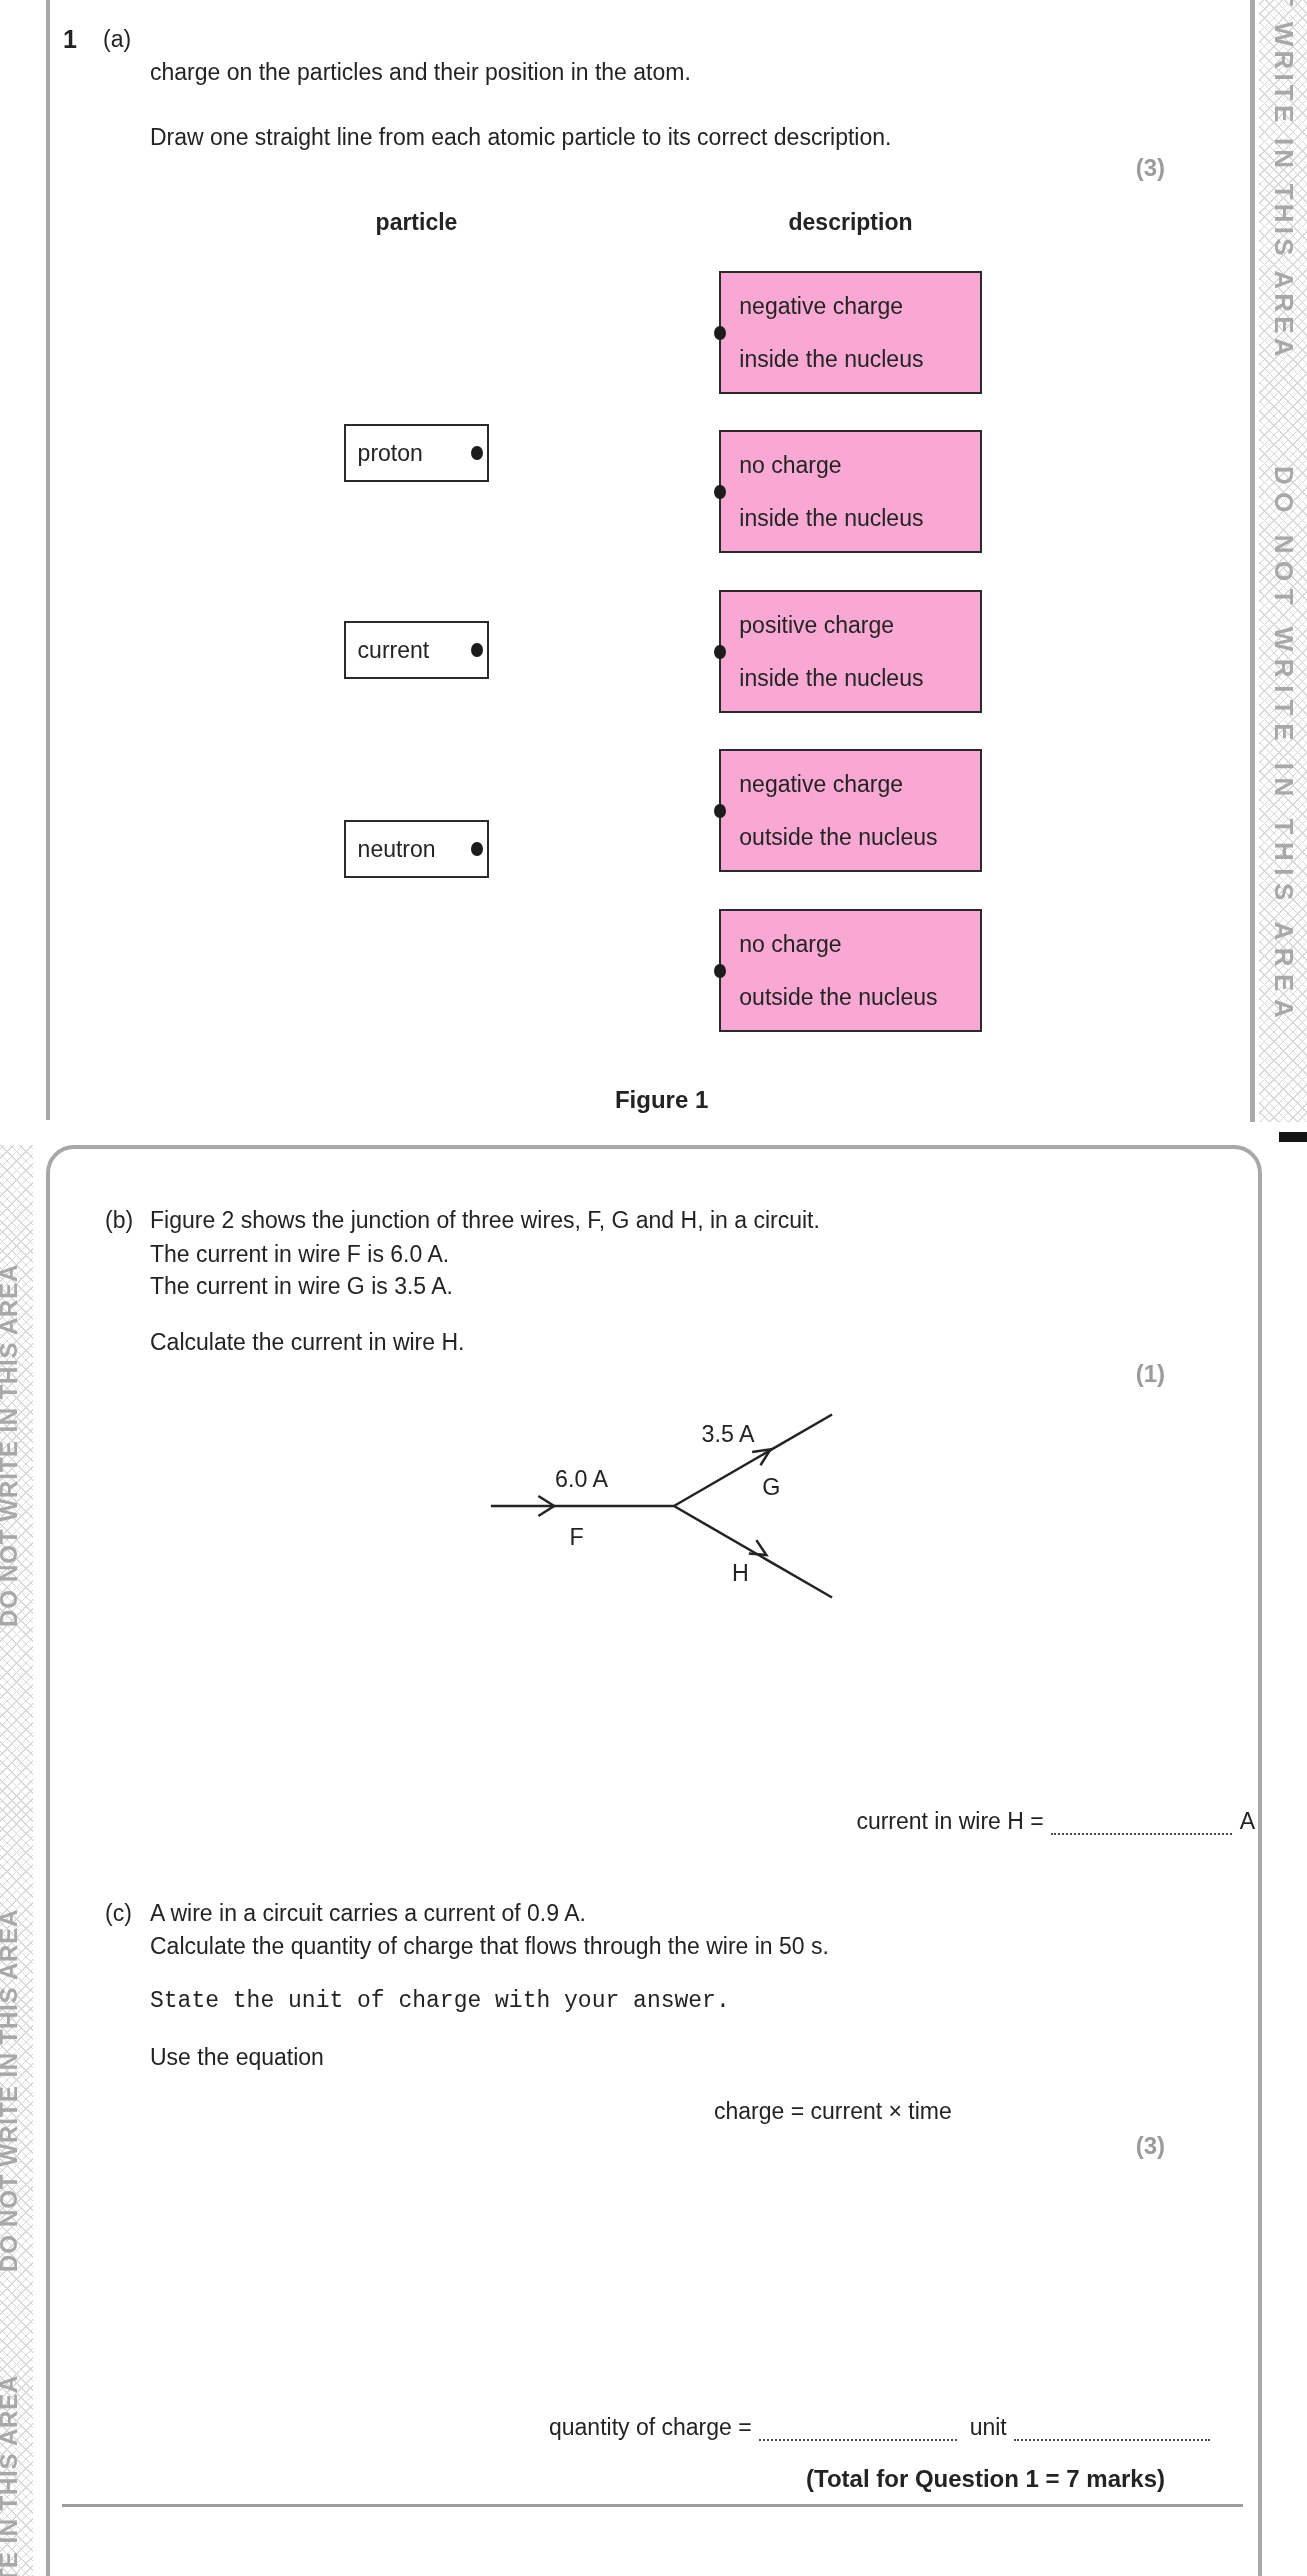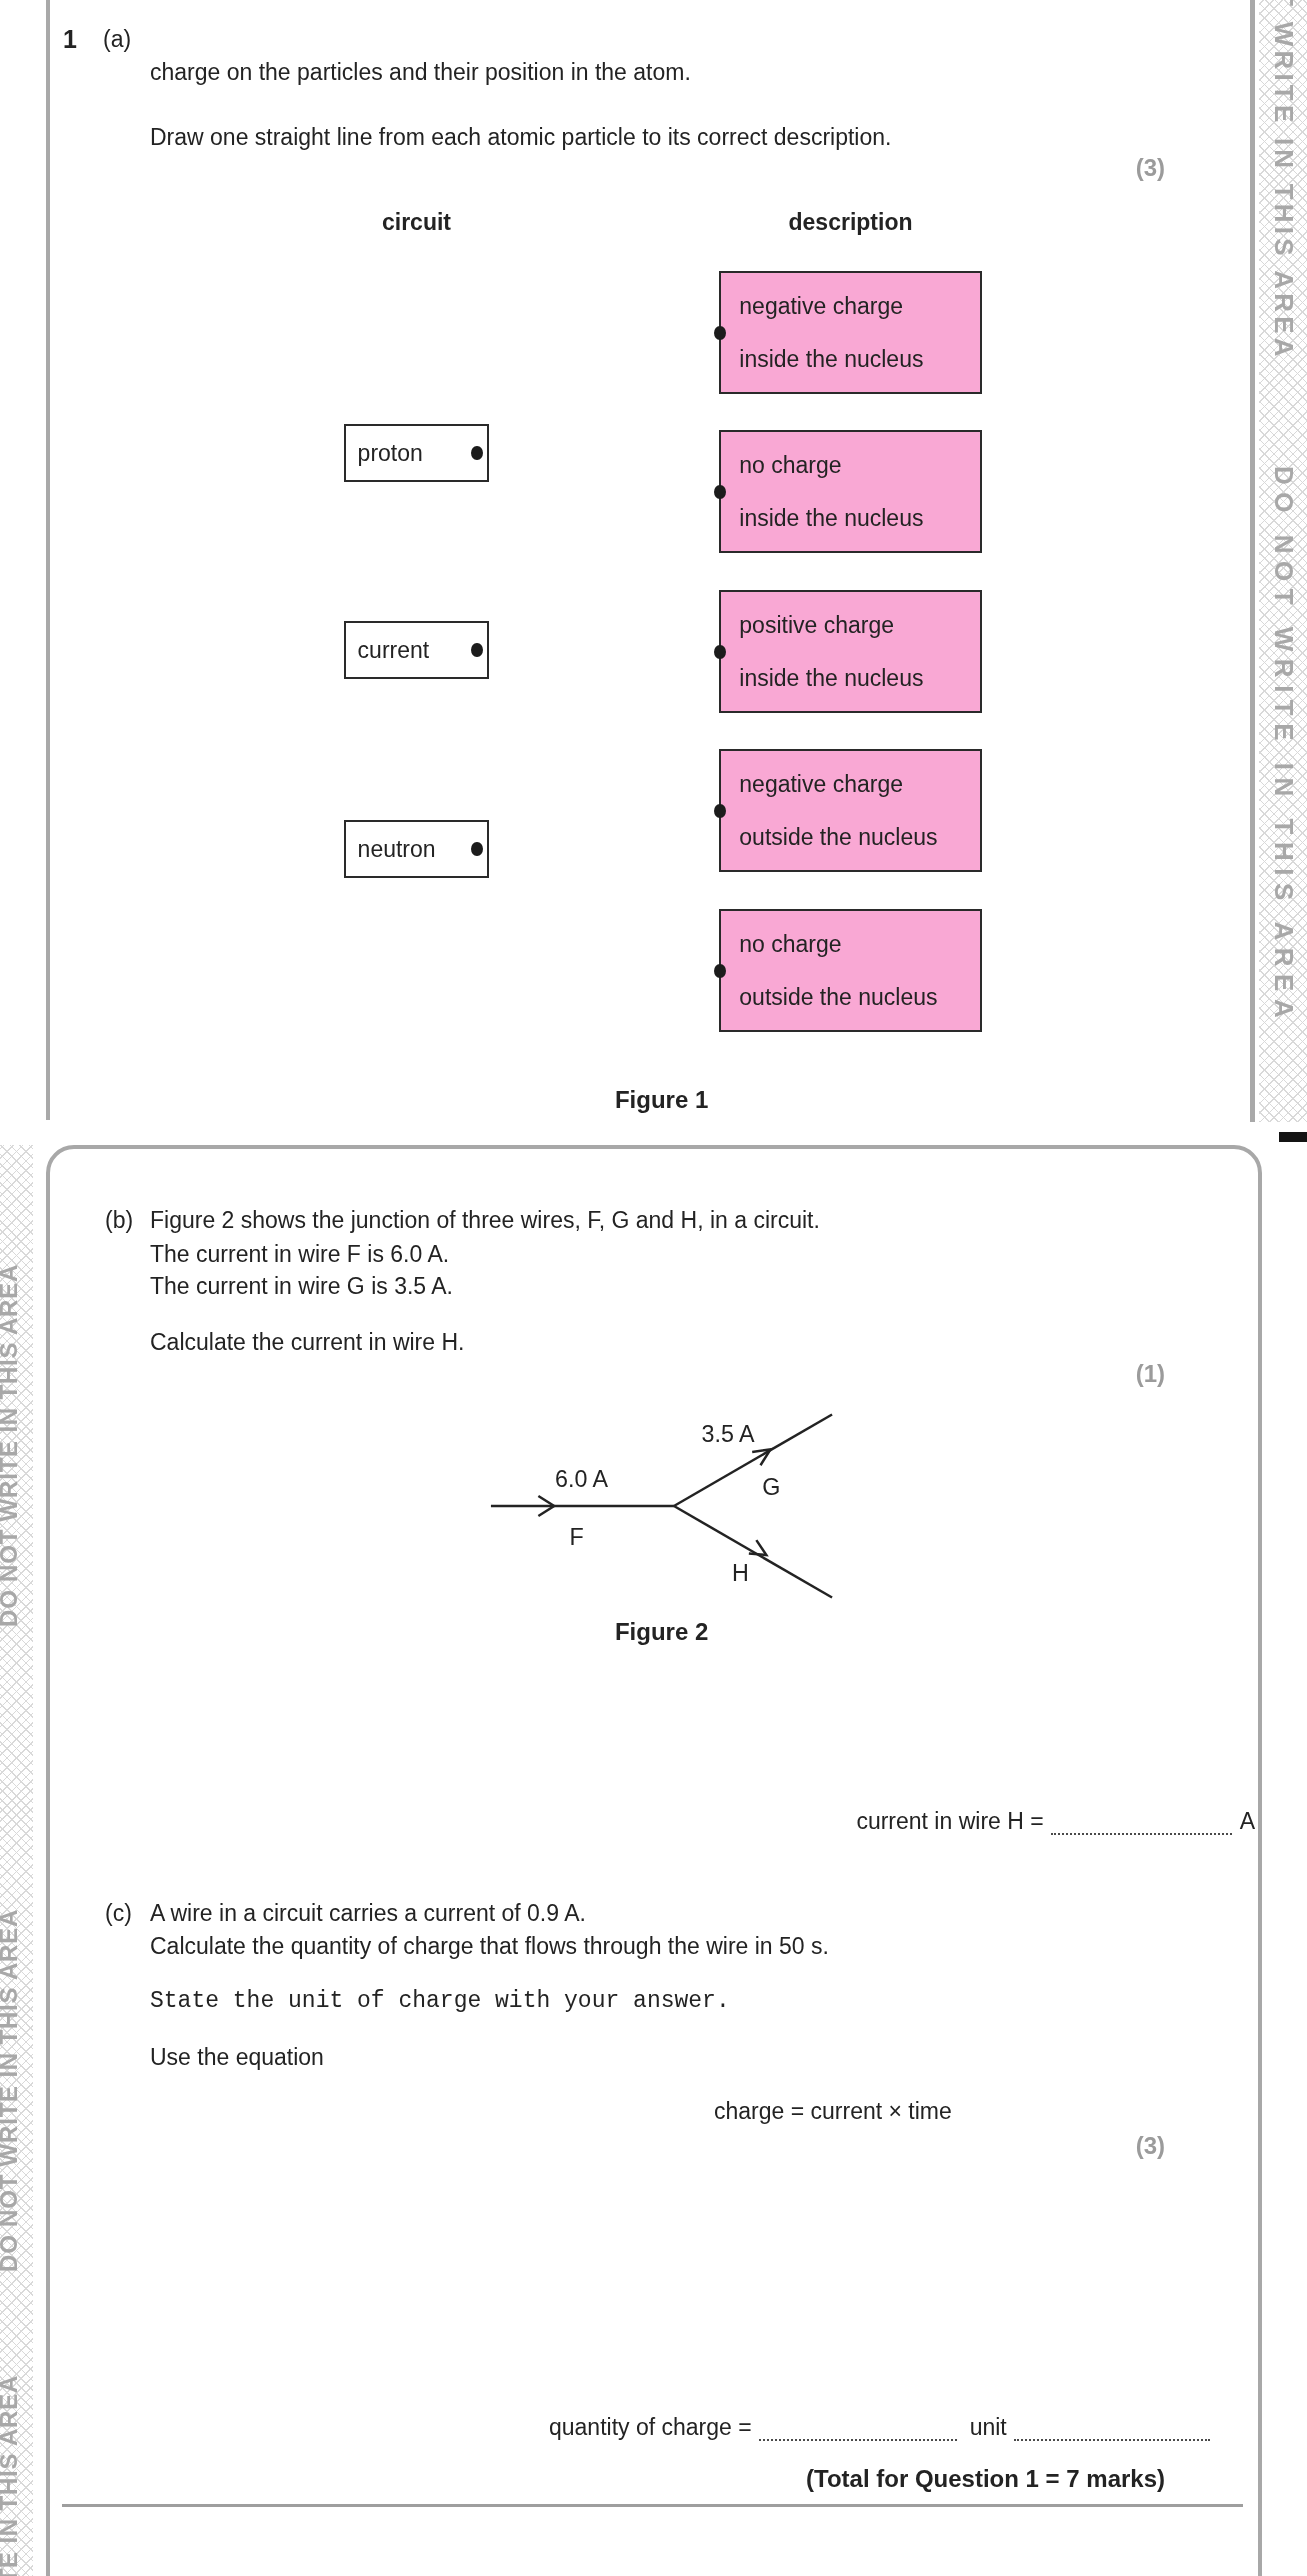--- a/index.html
+++ b/index.html
@@ -57,21 +57,21 @@
   <div class="wm up" style="left:-5px;top:1864px;height:408px;letter-spacing:0.8px;font-size:24px;">DO NOT WRITE IN THIS AREA</div>
   <div class="wm up" style="left:-5px;top:2330px;height:408px;letter-spacing:0.8px;font-size:24px;">DO NOT WRITE IN THIS AREA</div>
   <div class="blacktab"></div>
 
   <div class="abs txt bold" style="left:63px;top:25px;font-size:25px;">1</div>
   <div class="abs txt" style="left:103px;top:25px;">(a)</div>
   <div class="abs txt" style="left:150px;top:123px;">Draw one straight line from each atomic particle to its correct description.</div>
   <div class="abs txt" style="left:150px;top:58px;">charge on the particles and their position in the atom.</div>
   <div class="abs marks" style="right:143px;top:154px;">(3)</div>
 
-  <div class="abs txt bold" style="left:344px;top:208px;width:145px;text-align:center;">circuit</div>
+  <div class="abs txt bold" style="left:344px;top:208px;width:145px;text-align:center;">particle</div>
   <div class="abs txt bold" style="left:719px;top:208px;width:263px;text-align:center;">description</div>
 
   <div class="pbox" style="left:344px;top:424px;">
     <span class="txt">proton</span>
     <span class="dot"></span>
   </div>
   <div class="pbox" style="left:344px;top:621px;">
     <span class="txt">current</span>
     <span class="dot"></span>
   </div>
@@ -125,21 +125,20 @@
       <polyline points="344,166 356,184 335,182"></polyline>
     </g>
     <g fill="#232323" font-size="28px" font-family="Liberation Sans, DejaVu Sans, sans-serif">
       <text x="134" y="102" text-anchor="middle">6.0 A</text>
       <text x="128" y="172" text-anchor="middle">F</text>
       <text x="310" y="48" text-anchor="middle">3.5 A</text>
       <text x="362" y="112" text-anchor="middle">G</text>
       <text x="325" y="215" text-anchor="middle">H</text>
     </g>
   </svg>
-  <div class="caption" style="top:1618px;">Figure 2</div>
 
   <div class="abs ansline" style="right:53px;top:1807px;">
     <span class="txt">current in wire H =</span>
     <span class="dots" style="width:181px;"></span>
     <span class="txt">A</span>
   </div>
 
   <div class="abs txt" style="left:105px;top:1899px;">(c)</div>
   <div class="abs txt" style="left:150px;top:1899px;">A wire in a circuit carries a current of 0.9 A.</div>
   <div class="abs txt" style="left:150px;top:1932px;">Calculate the quantity of charge that flows through the wire in 50 s.</div>

